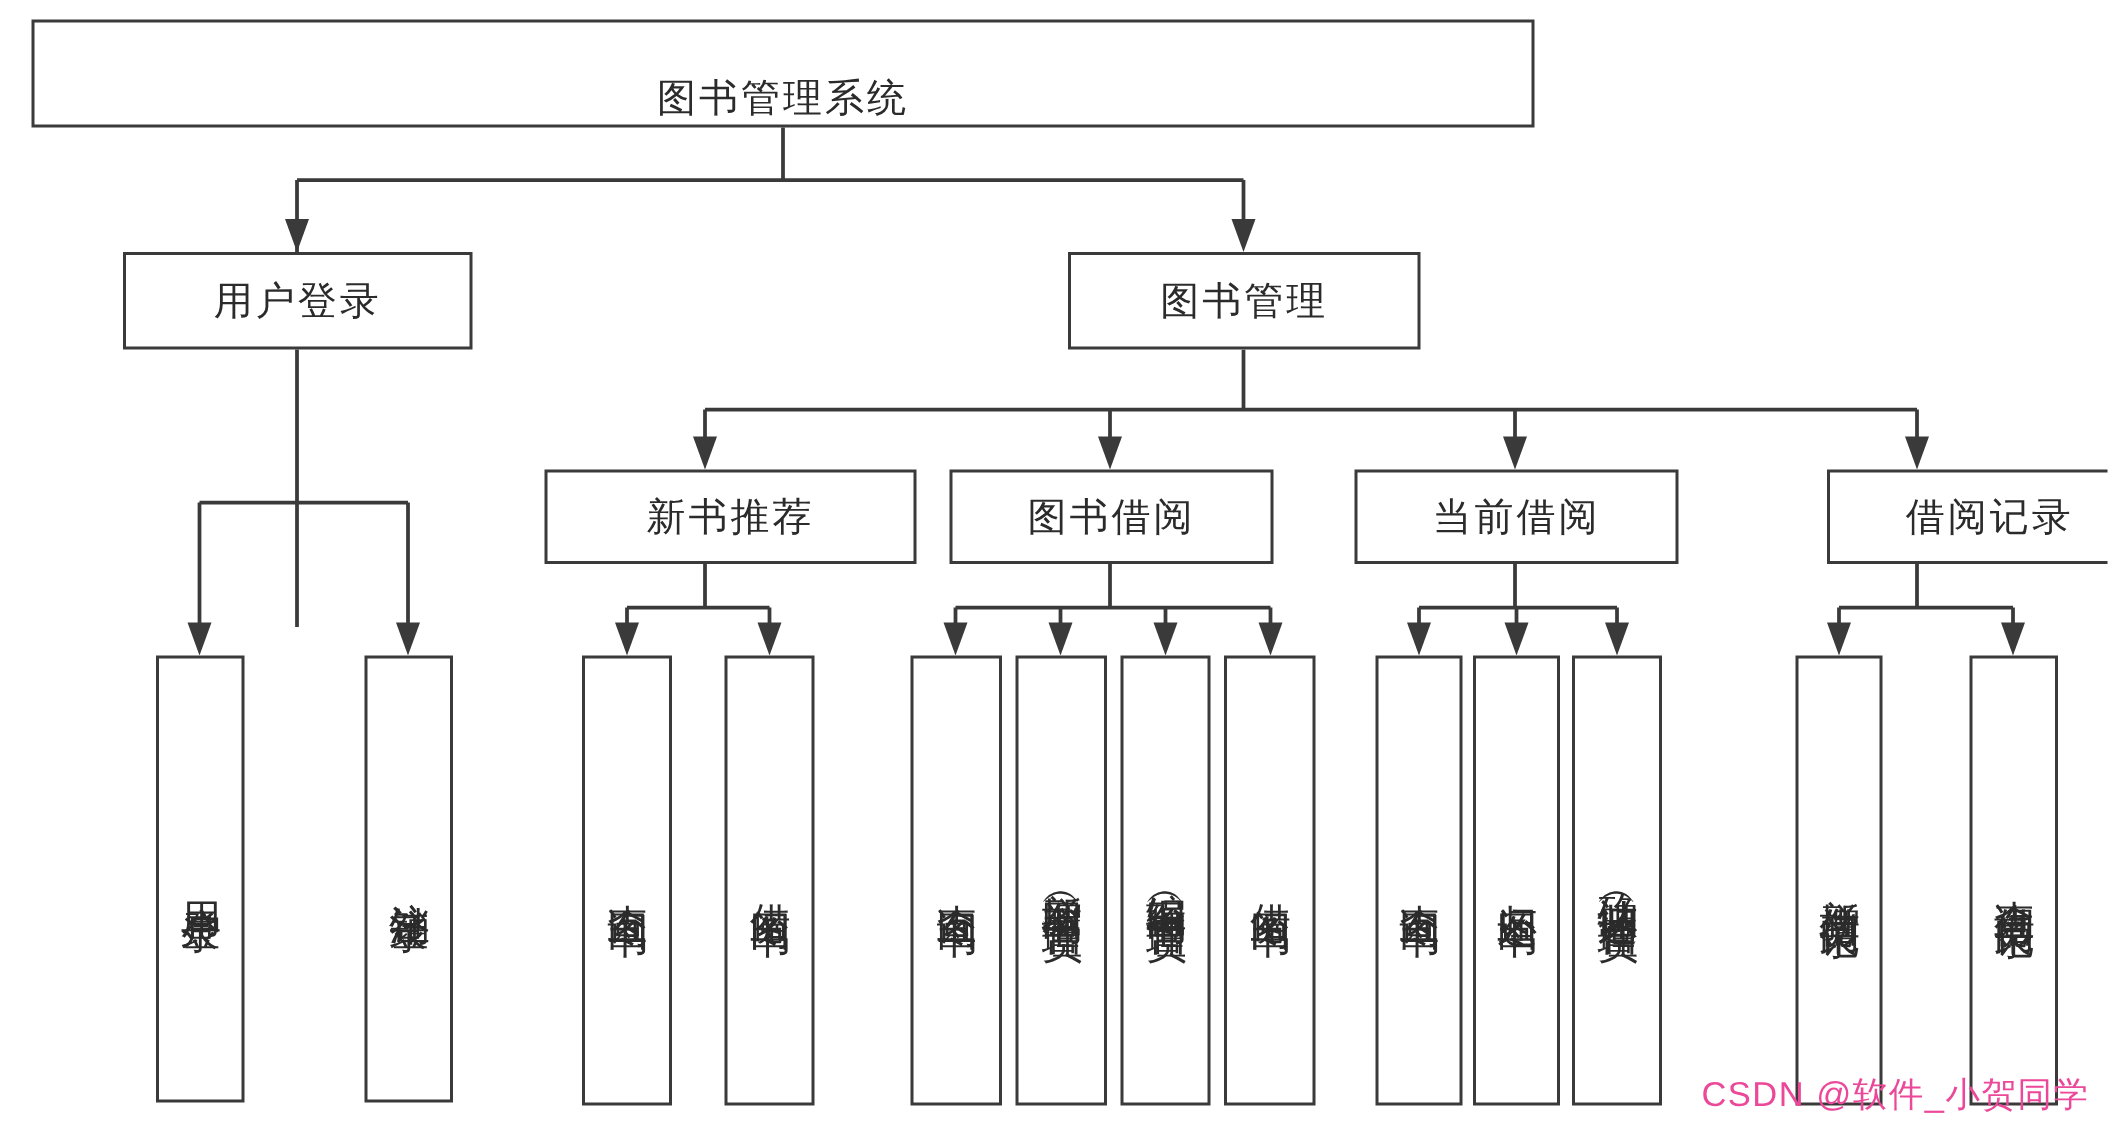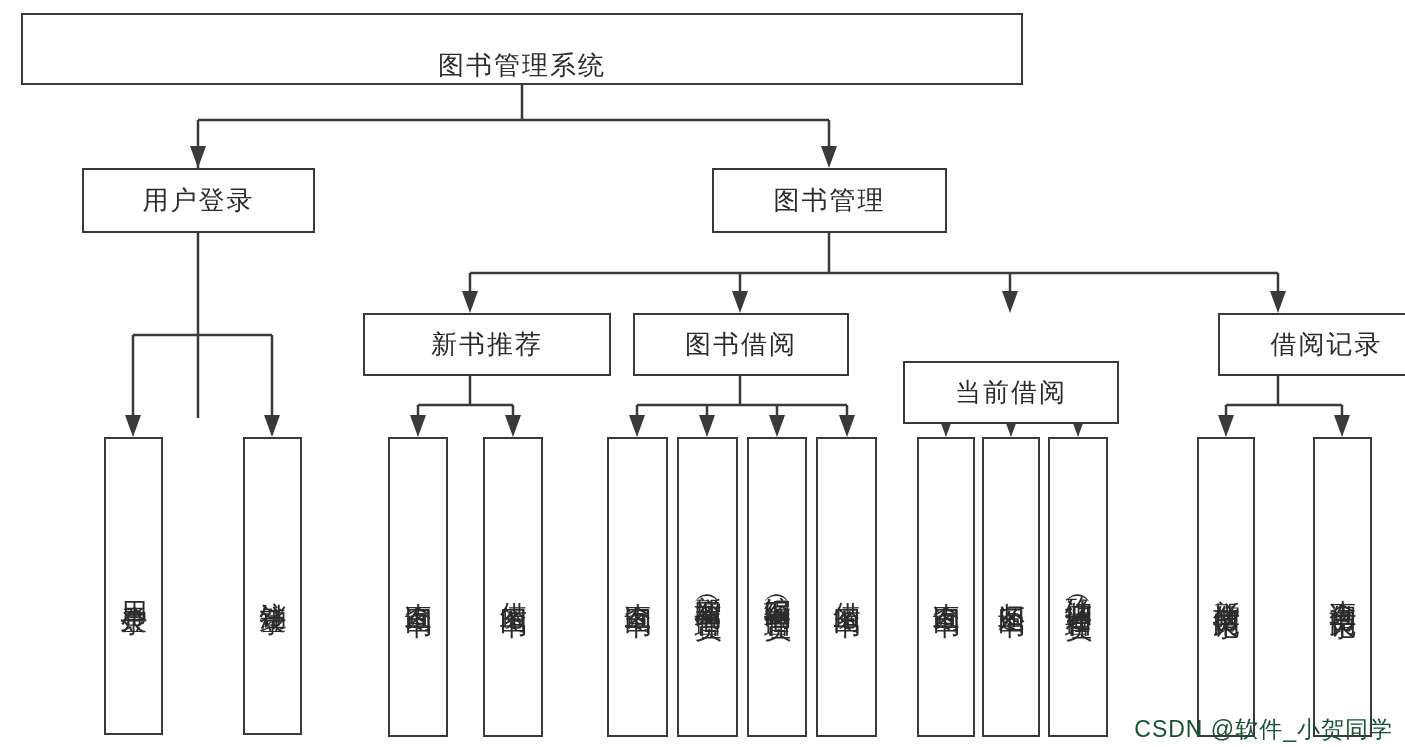--- a/index.html
+++ b/index.html
@@ -24,39 +24,39 @@
     writing-mode:vertical-rl;text-orientation:mixed;
     font-size:27px;letter-spacing:3px;color:#2b2b2b;
     line-height:1;white-space:nowrap;
   }
   
   .n-root{left:21px;top:13px;width:1002px;height:72px;align-items:flex-end;}
   .n-user-login{left:82px;top:168px;width:233px;height:65px;}
   .n-book-mgmt{left:712px;top:168px;width:235px;height:65px;}
   .n-g0{left:363px;top:313px;width:248px;height:63px;}
   .n-g1{left:633px;top:313px;width:216px;height:63px;}
-  .n-g2{left:903px;top:313px;width:216px;height:63px;margin-top:48px;}
+  .n-g2{left:903px;top:313px;width:216px;height:63px;}
   .n-g3{left:1170px;top:313px;width:217px;height:63px;margin-left:48px;}
   .leaf{top:437px;width:60px;height:300px;}
   .l-a0{left:104px;width:59px;height:298px;}
   .l-a1{left:243px;width:59px;height:298px;}
   .l-b0{left:388px;}
   .l-b1{left:483px;}
   .l-c0{left:607px;width:61px;}
   .l-c1{left:677px;width:61px;}
   .l-c2{left:747px;}
   .l-c3{left:816px;width:61px;}
   .l-d0{left:917px;width:58px;}
   .l-d1{left:982px;width:58px;}
   .l-d2{left:1048px;}
   .l-e0{left:1197px;width:58px;}
   .l-e1{left:1313px;width:59px;}
   .watermark{
     position:absolute;right:12px;top:714px;z-index:3;
-    font-size:23px;color:#14532d;letter-spacing:1px;white-space:nowrap;
+    font-size:23px;color:#ec4899;letter-spacing:1px;white-space:nowrap;
   }
 </style>
 </head>
 <body>
 
 <div class="stage">
 
   <svg class="wires" width="1405" height="747" viewBox="0 0 1405 747">
     <path fill="none" stroke="#3a3a3a" stroke-width="2.5" d="
       M522 68 V120

